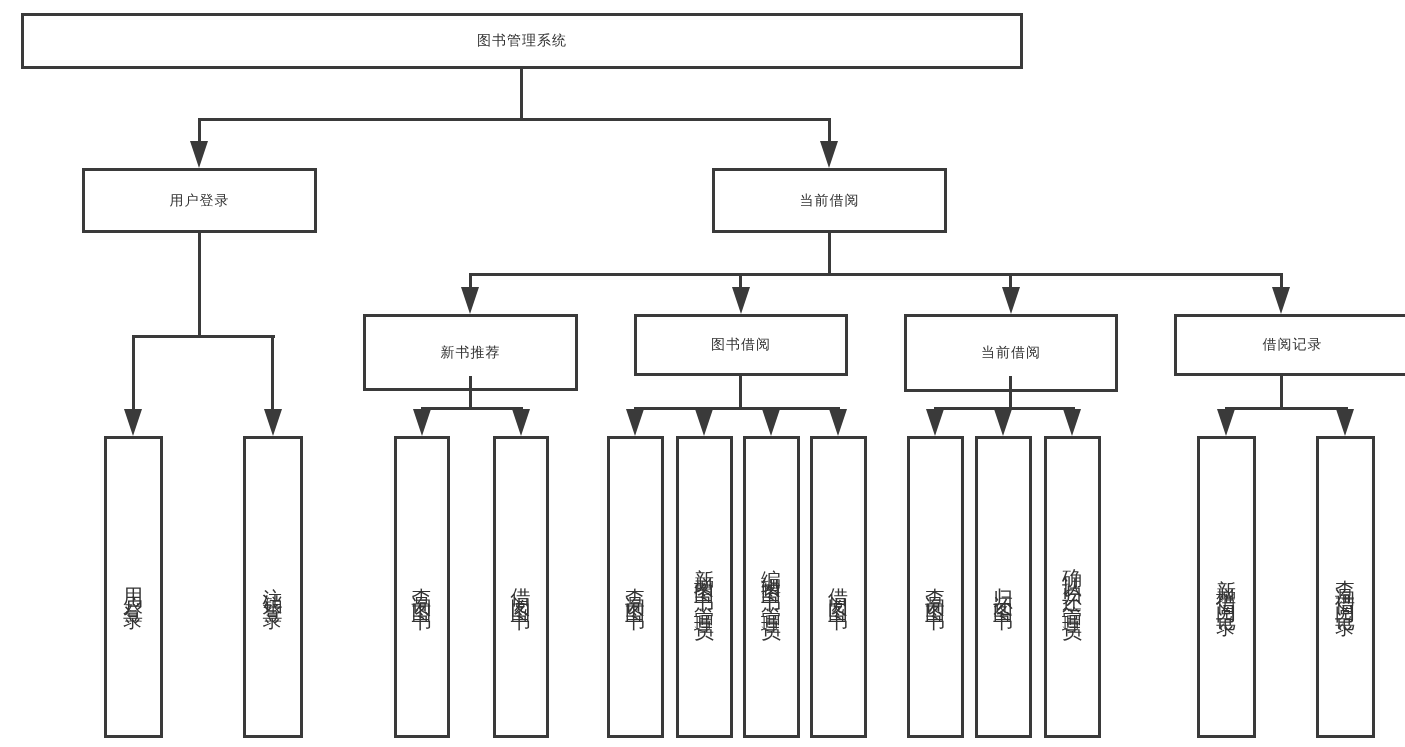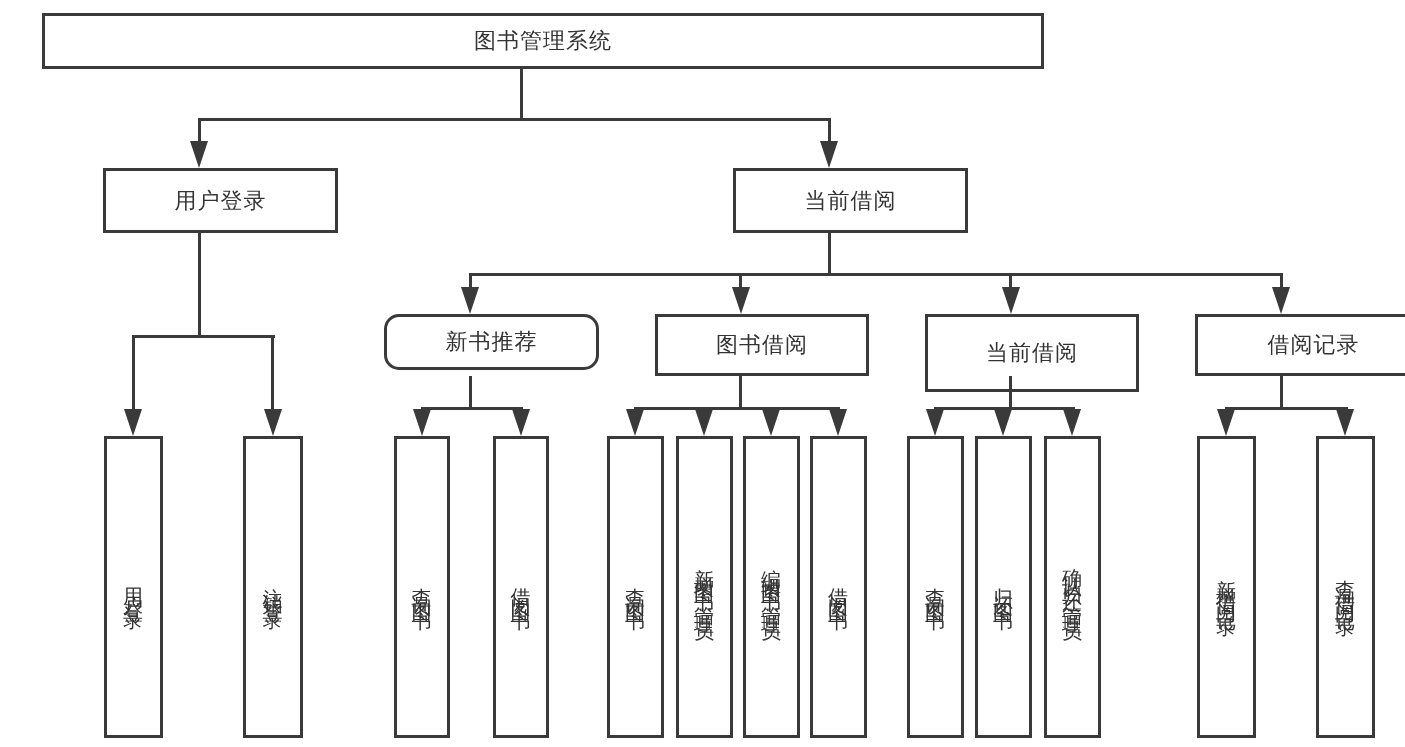--- a/index.html
+++ b/index.html
@@ -14,21 +14,21 @@
   .box {
     position:absolute;
     box-sizing:border-box;
     border:3px solid var(--line, #3a3a3a);
     background:#fff;
     display:flex;
     align-items:center;
     justify-content:center;
     color:var(--text, #333333);
   }
-  .box.h { font-size:22px; letter-spacing:1px;margin-left:21px; }
+  .box.h { font-size:14px; letter-spacing:1px; }
   .box.v {
     writing-mode:vertical-rl;
     font-size:20px;
     letter-spacing:0.38em;
     line-height:1;
   }
   .hline { position:absolute; height:3px; background:var(--line, #3a3a3a); }
   .vline { position:absolute; width:3px;  background:var(--line, #3a3a3a); }
   .arrow {
     position:absolute;
@@ -80,21 +80,21 @@
   <div class="hline" style="left:469px; top:273px; width:814px;"></div>
   <div class="vline" style="left:469px; top:273px; height:16px;"></div>
   <div class="vline" style="left:739px; top:273px; height:16px;"></div>
   <div class="vline" style="left:1009px; top:273px; height:16px;"></div>
   <div class="vline" style="left:1280px; top:273px; height:16px;"></div>
   <div class="arrow" style="left:461px; top:287px;"></div>
   <div class="arrow" style="left:732px; top:287px;"></div>
   <div class="arrow" style="left:1002px; top:287px;"></div>
   <div class="arrow" style="left:1272px; top:287px;"></div>
 
-  <div class="box h" style="left:363px; top:314px; width:215px; height:56px;border-radius:15px;">
+  <div class="box h" style="left:363px; top:314px; width:215px; height:77px;">
     <span>新书推荐</span>
   </div>
   <div class="box h" style="left:634px; top:314px; width:214px; height:62px;">
     <span>图书借阅</span>
   </div>
   <div class="box h" style="left:904px; top:314px; width:214px; height:78px;">
     <span>当前借阅</span>
   </div>
   <div class="box h" style="left:1174px; top:314px; width:237px; height:62px;">
     <span>借阅记录</span>

